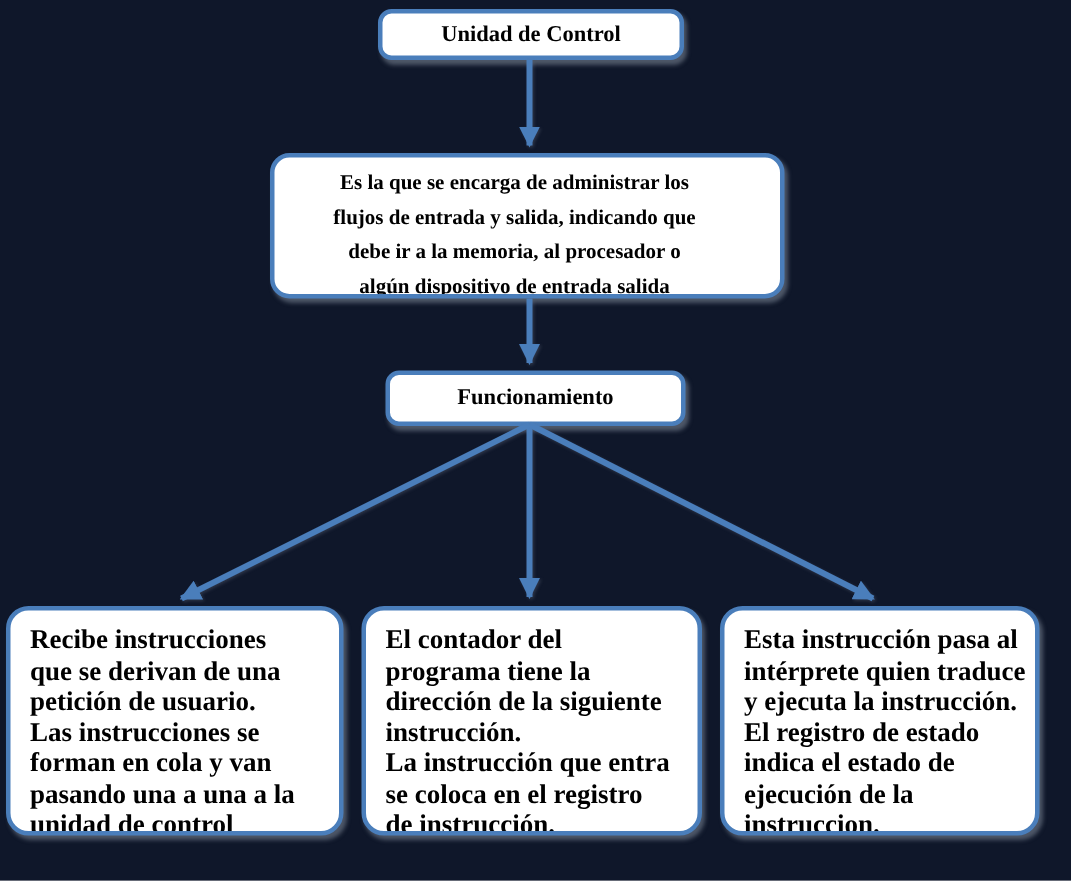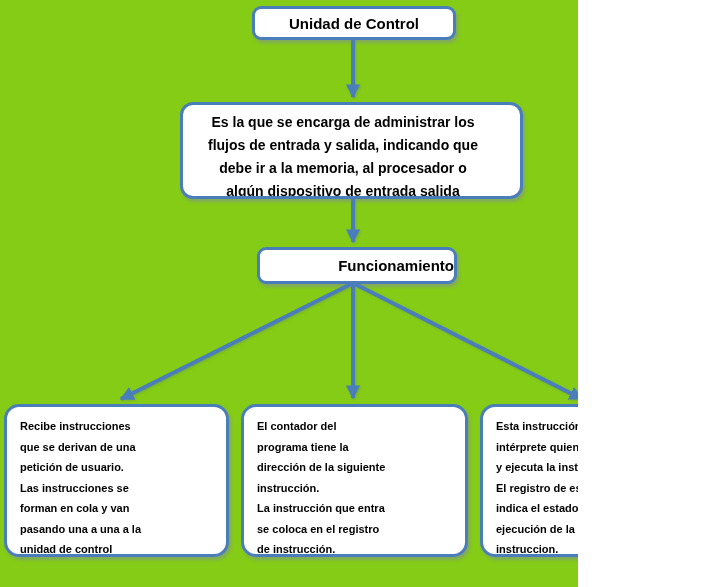--- a/index.html
+++ b/index.html
@@ -3,23 +3,24 @@
 <meta charset="utf-8">
 <style>
   html, body { margin: 0; padding: 0; }
   body {
     width: 714px; height: 587px;
     background: #ffffff;
     font-family: "Liberation Sans", sans-serif;
   }
   #canvas {
     position: relative;
-    width: 578px; height: 587px;
+    width: 714px; height: 587px;
     overflow: hidden;
-    background: #84cc16;
+    background: #0f172a;
+    font-family: Liberation Serif, serif;
   }
   #arrow-layer {
     position: absolute;
     left: 0; top: 0;
     pointer-events: none;
     z-index: 2;
     filter: drop-shadow(1px 1px 1px rgba(100,110,130,0.35));
   }
   .box {
     position: absolute;
@@ -44,30 +45,30 @@
     text-align: center;
     font-size: 14px;
     line-height: 23px;
     padding: 6px 25px 0 8px;
     white-space: pre-line;
     overflow: hidden;
   }
   .detail-box {
     border-radius: 15px;
     text-align: left;
-    font-size: 11px;
+    font-size: 18px;
     line-height: 20.5px;
     padding: 9px 6px 0 13px;
     white-space: pre-line;
     overflow: hidden;
   }
   
   #title-box        { left: 252px; top: 6px;   width: 204px; height: 34px; }
   #description-box  { left: 180px; top: 102px; width: 343px; height: 97px; }
-  #function-box     { left: 257px; top: 247px; width: 200px; height: 37px; justify-content: flex-end; }
+  #function-box     { left: 257px; top: 247px; width: 200px; height: 37px; }
   #detail-box-left  { left: 4px;   top: 404px; width: 225px; height: 153px; }
   #detail-box-mid   { left: 241px; top: 404px; width: 227px; height: 153px; }
   #detail-box-right { left: 480px; top: 404px; width: 213px; height: 153px; }
 </style>
 </head>
 <body>
 
 <div id="canvas">
 
   <svg id="arrow-layer" width="714" height="587" viewBox="0 0 714 587">

